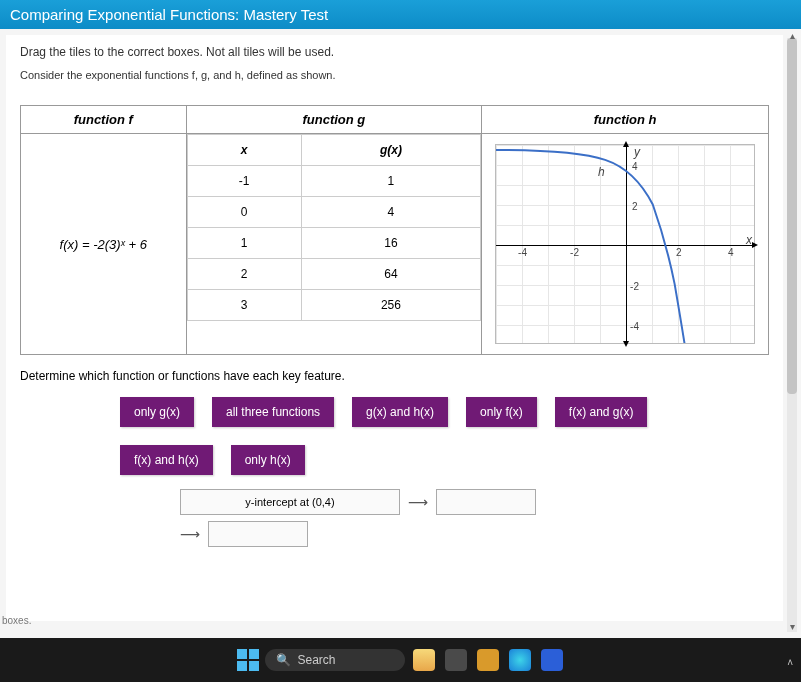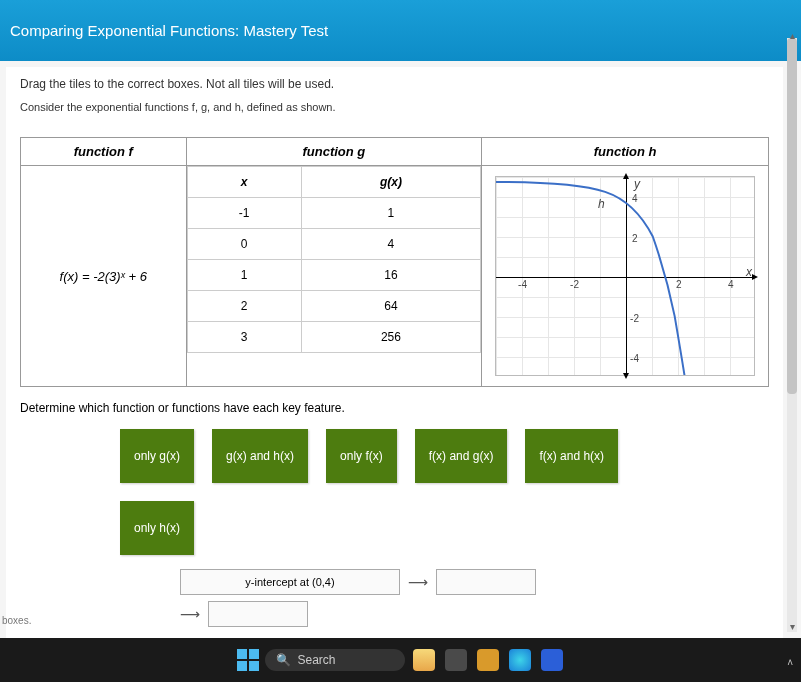--- a/index.html
+++ b/index.html
@@ -7,21 +7,21 @@
   font-family: Arial, sans-serif;
   background: #f5f5f5;
   width: 801px;
   height: 682px;
   overflow: hidden;
   position: relative;
 }
 .header {
   background: linear-gradient(#1a9fd8, #0d8cc7);
   color: #fff;
-  padding: 22px 10px;
+  padding: 6px 10px;
   font-size: 15px;
 }
 .content {
   background: #fff;
   margin: 6px 18px 6px 6px;
   padding: 10px 14px;
   height: 586px;
   position: relative;
   overflow: visible;
 }
@@ -51,23 +51,23 @@
 .axis-y::before { content:''; position:absolute; top:-4px; left:-3px; border-bottom:6px solid #000; border-left:3px solid transparent; border-right:3px solid transparent; }
 .axis-y::after { content:''; position:absolute; bottom:-4px; left:-3px; border-top:6px solid #000; border-left:3px solid transparent; border-right:3px solid transparent; }
 .tick { position: absolute; font-size: 10px; color: #444; }
 .curve { position: absolute; inset: 0; }
 .lblh { position:absolute; font-size:12px; font-style:italic; color:#444; }
 
 .det { font-size: 12px; margin-bottom: 14px; }
 
 .tiles { display: flex; flex-wrap: wrap; gap: 18px; margin: 0 0 14px 100px; max-width: 560px; }
 .tile {
-  background: #4d7c0f;
+  background: #701a75;
   color: #fff;
-  padding: 20px 14px;
+  padding: 8px 14px;
   font-size: 12px;
   cursor: grab;
   box-shadow: 1px 1px 2px rgba(0,0,0,.2);
 }
 
 .targets { margin-left: 160px; }
 .trow { display: flex; align-items: center; margin-bottom: 6px; gap: 8px; }
 .label-box {
   border: 1px solid #aaa;
   padding: 6px 10px;
@@ -173,20 +173,21 @@
           <path d="M 0 5 Q 80 5 110 15 Q 140 25 158 60 Q 172 100 180 140 Q 186 175 190 200" stroke="#3b6fc7" stroke-width="2" fill="none"></path>
         </svg>
       </div>
     </div>
   </div>
 
   <p class="det">Determine which function or functions have each key feature.</p>
 
   <div class="tiles">
     <div class="tile">only g(x)</div>
+    <div class="tile">all three functions</div>
     <div class="tile">g(x) and h(x)</div>
     <div class="tile">only f(x)</div>
     <div class="tile">f(x) and g(x)</div>
     <div class="tile">f(x) and h(x)</div>
     <div class="tile">only h(x)</div>
   </div>
 
   <div class="targets">
     <div class="trow">
       <div class="label-box">y-intercept at (0,4)</div>

